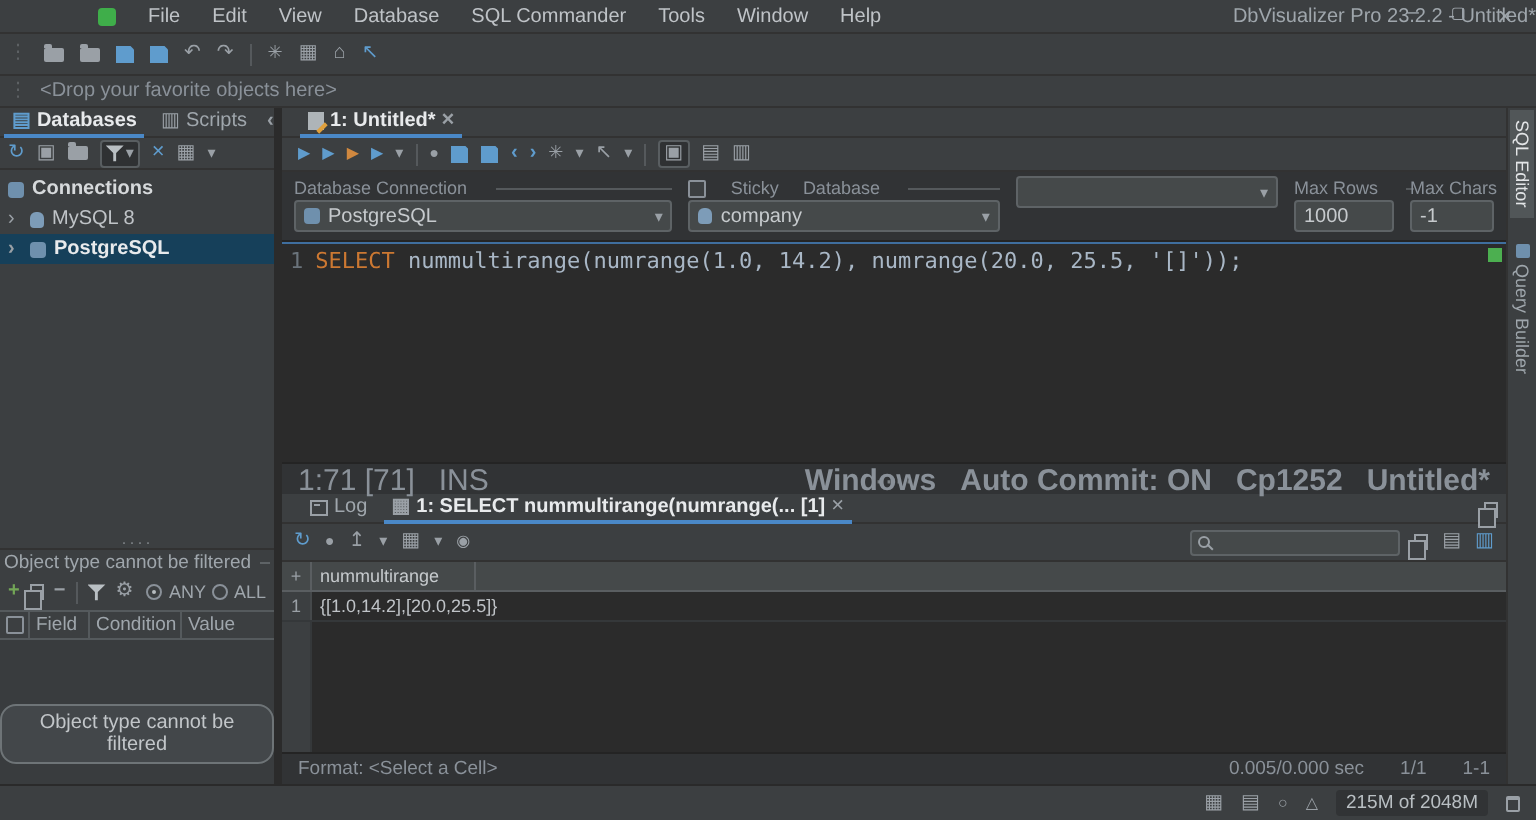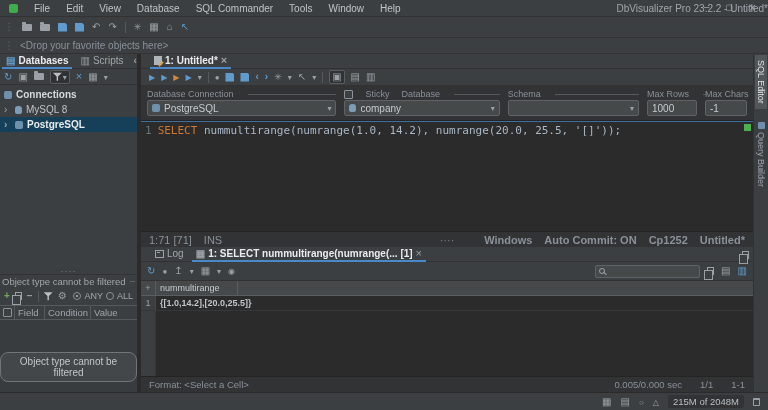--- a/index.html
+++ b/index.html
@@ -2,21 +2,21 @@
 <html><head>
 <meta charset="utf-8">
 <style>
   * { margin:0; padding:0; box-sizing:border-box; }
   html,body { width:768px; height:410px; background:#2b2b2b; overflow:hidden;
               font-family:"Liberation Sans", sans-serif; }
   .window { width:768px; height:410px; display:flex; flex-direction:column; background:#3c3f41; color:#bfc3c7; }
 
   
   .titlebar { height:17px; display:flex; align-items:center; background:#3c3f41;
-              border-bottom:1px solid #323232; font-size:10px; color:#bfc3c7; position:relative; flex:0 0 auto; }
+              border-bottom:1px solid #323232; font-size:10px; color:#bfc3c7; position:relative; flex:0 0 auto;padding-left:40px; }
   .win-icon { width:9px; height:9px; background:#3fae4a; border-radius:2px; margin:0 8px 0 9px; flex:0 0 auto; }
   .menu-item { padding:0 8px; cursor:default; }
   .win-title { position:absolute; left:12px; right:0; text-align:right; color:#9fa6ac; pointer-events:none; }
   .win-controls { margin-left:auto; display:flex; gap:16px; padding-right:12px; color:#9fa6ac; z-index:2; }
   .wc-min::before { content:"–"; } .wc-max::before { content:"▢"; font-size:8px; } .wc-close::before { content:"×"; font-size:12px; }
 
   
   .g { font-size:10px; line-height:1; color:#9aa0a6; display:inline-block; }
   .g-blue { color:#5f9ccd; } .g-green { color:#73a657; } .g-orange { color:#d0883f; }
   .g-play::before { content:"▶"; font-size:8px; }
@@ -107,41 +107,41 @@
   .cfield .dd { margin-left:auto; color:#9aa0a6; font-size:8px; }
   .cfield .dd::before { content:"▾"; }
 
   .sql-editor { flex:1; position:relative; background:#2b2b2b; border-top:1px solid #3f6e9e;
                 font-family:"DejaVu Sans Mono", monospace; font-size:11px; padding:2px 0 0 4px; white-space:nowrap; overflow:hidden; }
   .lnum { color:#6a737b; margin-right:6px; }
   .kw { color:#cc7832; }
   .code { color:#a9b7c6; }
   .edit-marker { position:absolute; top:2px; right:2px; width:7px; height:7px; background:#4caf50; }
 
-  .editor-status { height:16px; background:#313335; border-top:1px solid #242424; display:flex; align-items:center;
-                   font-size:11px; color:#8a9199; padding:0 8px; gap:12px; position:relative; flex:0 0 auto; }
+  .editor-status { height:16px; background:#313335; border-top:1px solid #242424; display:flex; align-items:flex-start;
+                   font-size:15px; color:#8a9199; padding:0 8px; gap:12px; position:relative; flex:0 0 auto; }
   .es-center { position:absolute; left:0; right:0; text-align:center; color:#7a7f83; pointer-events:none; }
   .es-right { margin-left:auto; display:flex; gap:12px; z-index:1;font-weight:bold; }
 
   
   .results { height:145px; display:flex; flex-direction:column; background:#2b2b2b; flex:0 0 auto; }
   .res-tabrow { height:15px; background:#3c3f41; display:flex; align-items:flex-end; font-size:10px; color:#9fa6ac;
                 padding-left:8px; border-bottom:1px solid #323232; flex:0 0 auto; }
   .res-toolbar { height:19px; background:#3c3f41; border-bottom:1px solid #323232; display:flex; align-items:center;
                  gap:7px; padding:0 6px; flex:0 0 auto; }
   .search { display:flex; align-items:center; gap:3px; width:105px; height:13px; background:#45494a;
             border:1px solid #5e6366; border-radius:2px; padding:0 3px; margin-left:auto; }
   .search input { flex:1; min-width:0; background:transparent; border:0; outline:0; color:#bfc3c7; font-size:9px; }
   .grid { flex:1; display:flex; flex-direction:column; min-height:0; }
   .grid-header { height:15px; display:flex; background:#45494a; border-bottom:1px solid #5a5e61; font-size:9px; color:#c6cacd; flex:0 0 auto; }
   .gh-corner { width:15px; border-right:1px solid #5a5e61; text-align:center; color:#9aa0a6; line-height:14px; flex:0 0 auto; }
   .gh-col { width:82px; padding:0 4px; border-right:1px solid #5a5e61; line-height:14px; flex:0 0 auto; }
   .grid-row { height:15px; display:flex; font-size:9px; color:#bfc3c7; border-bottom:1px solid #35383a; flex:0 0 auto; }
   .gr-num { width:15px; background:#3c3f41; border-right:1px solid #45484a; text-align:center; color:#9aa0a6; line-height:14px; flex:0 0 auto; }
-  .gr-cell { padding:0 4px; line-height:14px; white-space:nowrap;font-weight:bold; }
+  .gr-cell { padding:0 4px; line-height:14px; white-space:nowrap; }
   .grid-rest { flex:1; display:flex; min-height:0; }
   .gutter-strip { width:15px; background:#3c3f41; border-right:1px solid #35383a; flex:0 0 auto; }
   .grid-footer { height:16px; background:#313335; border-top:1px solid #242424; display:flex; align-items:center;
                  font-size:9.5px; color:#8a9199; padding:0 8px; flex:0 0 auto; }
   .gf-right { margin-left:auto; display:flex; gap:18px; }
 
   
   .right-dock { width:15px; flex:0 0 auto; background:#3c3f41; border-left:1px solid #323232;
                 display:flex; flex-direction:column; align-items:center; padding-top:1px; gap:8px;
                 font-size:9px; color:#9fa6ac; }
@@ -334,24 +334,20 @@
             <span>Database</span>
             <span class="line"></span>
           </div>
           <div class="cfield">
             <span class="ic-db"></span>
             <span>company</span>
             <span class="dd"></span>
           </div>
         </div>
         <div class="cgroup" style="flex:1 1 135px;">
-          <div class="cglabel">
-            <span>Schema</span>
-            <span class="line"></span>
-          </div>
           <div class="cfield">
             <span></span>
             <span class="dd"></span>
           </div>
         </div>
         <div class="cgroup" style="flex:0 0 50px;">
           <div class="cglabel">
             <span>Max Rows</span>
             <span class="line"></span>
           </div>

